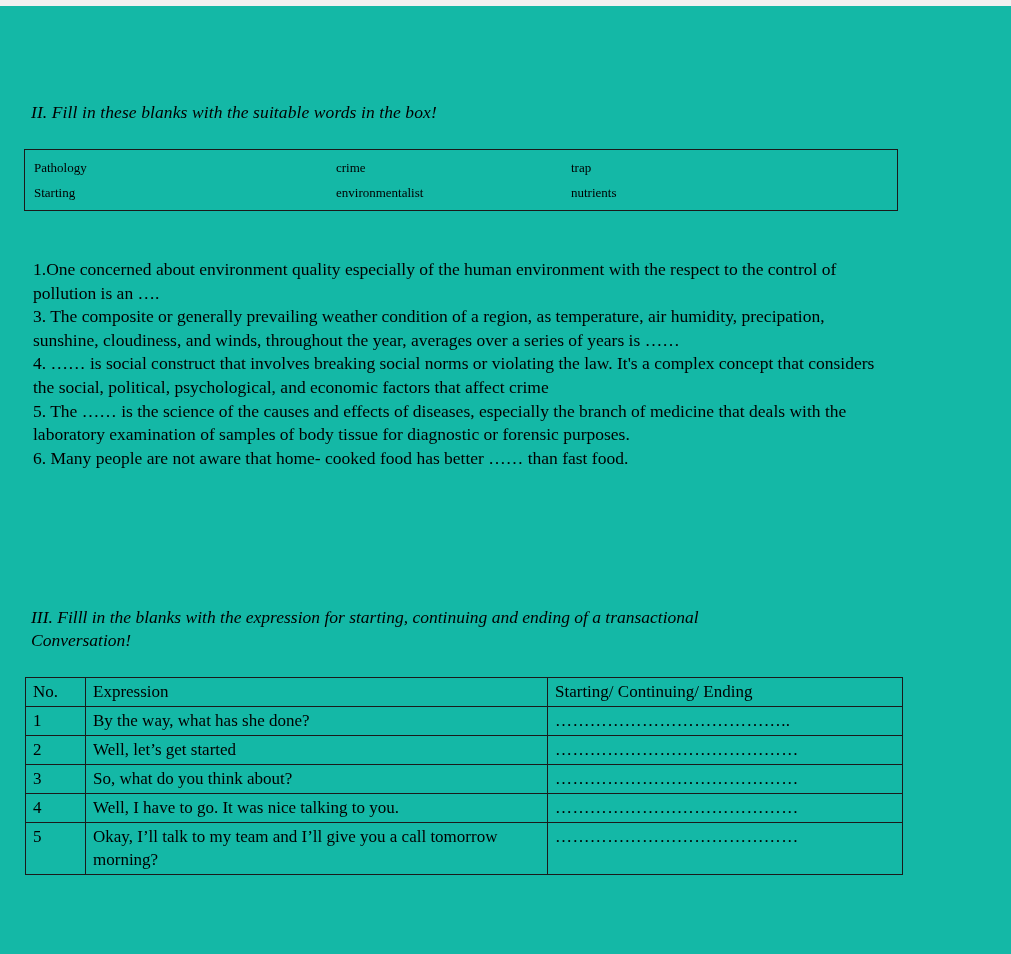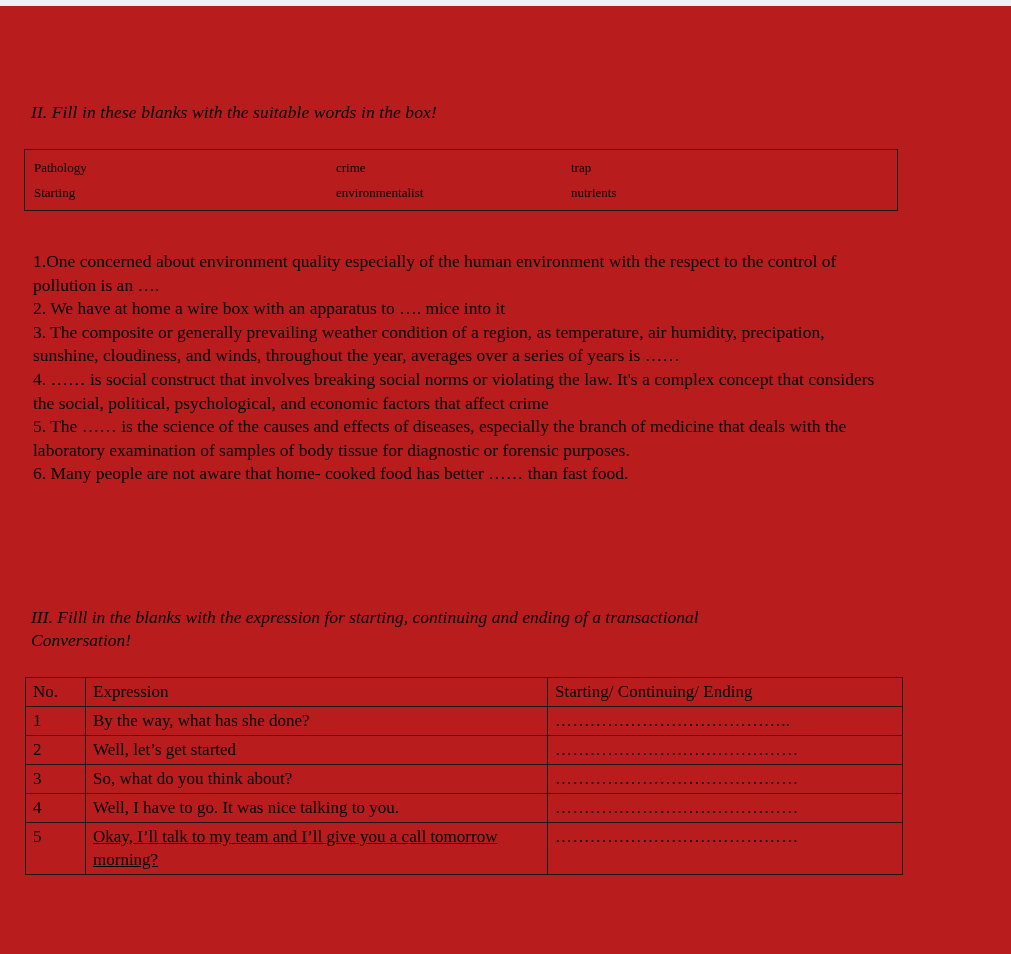--- a/index.html
+++ b/index.html
@@ -25,21 +25,21 @@
     height: 6px;
     background: #f1f1f1;
   }
 
   .page {
     position: absolute;
     top: 6px;
     left: 0;
     width: 1011px;
     height: 948px;
-    background: #b91c1c;
+    background: #14b8a6;
   }
 
   
   .section-ii-heading {
     position: absolute;
     left: 31px;
     top: 95px;
     width: 860px;
     font-style: italic;
     font-size: 17.5px;
@@ -72,21 +72,21 @@
     white-space: nowrap;
   }
   .word-cell.c1 { left: 9px; }
   .word-cell.c2 { left: 311px; }
   .word-cell.c3 { left: 546px; }
 
   
   .items {
     position: absolute;
     left: 33px;
-    top: 244px;
+    top: 252px;
     width: 860px;
     font-size: 17.5px;
     line-height: 23.6px;
   }
   .item {
     margin: 0;
     padding: 0;
     text-align: left;
   }
 
@@ -126,21 +126,20 @@
     height: 22px;
     margin-left: 32px;
   }
   .col-no    { width: 60px; }
   .col-expr  { width: 462px; }
   .col-stage { width: 355px; }
 
   .expr-justify {
     text-align: justify;
     text-align-last: left;
-    text-decoration: underline;
   }
   .dots {
     letter-spacing: 0.4px;
     white-space: nowrap;
   }
 </style>
 </head>
 <body>
 
 <div class="top-strip"></div>
@@ -157,21 +156,20 @@
     </div>
     <div class="word-row r2">
       <span class="word-cell c1">Starting</span>
       <span class="word-cell c2">environmentalist</span>
       <span class="word-cell c3">nutrients</span>
     </div>
   </div>
 
   <div class="items">
     <p class="item">1.One concerned about environment quality especially of the human environment with the respect to the control of pollution is an ….</p>
-    <p class="item">2. We have at home a wire box with an apparatus to …. mice into it</p>
     <p class="item">3. The composite or generally prevailing weather condition of a region, as temperature, air humidity, precipation, sunshine, cloudiness, and winds, throughout the year, averages over a series of years is ……</p>
     <p class="item">4. ……  is social construct that involves breaking social norms or violating the law. It's a complex concept that considers the social, political, psychological, and economic factors that affect crime</p>
     <p class="item">5. The …… is the science of the causes and effects of diseases, especially the branch of medicine that deals with the laboratory examination of samples of body tissue for diagnostic or forensic purposes.</p>
     <p class="item">6. Many people are not aware that home- cooked food has better …… than fast food.</p>
   </div>
 
   <div class="section-iii-heading">
     <span>III. Filll in the blanks with the expression for starting, continuing and ending  of a transactional</span>
     <span class="last-line">Conversation!</span>
   </div>

